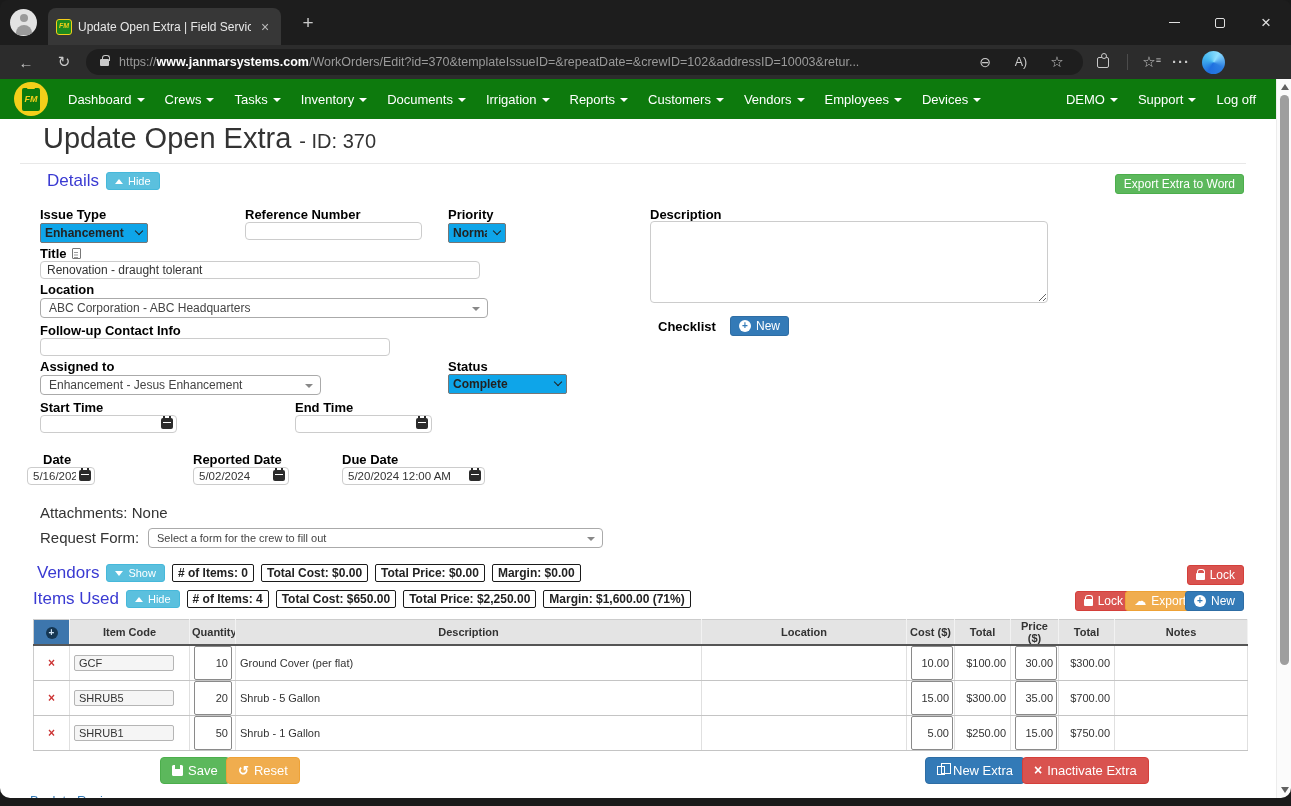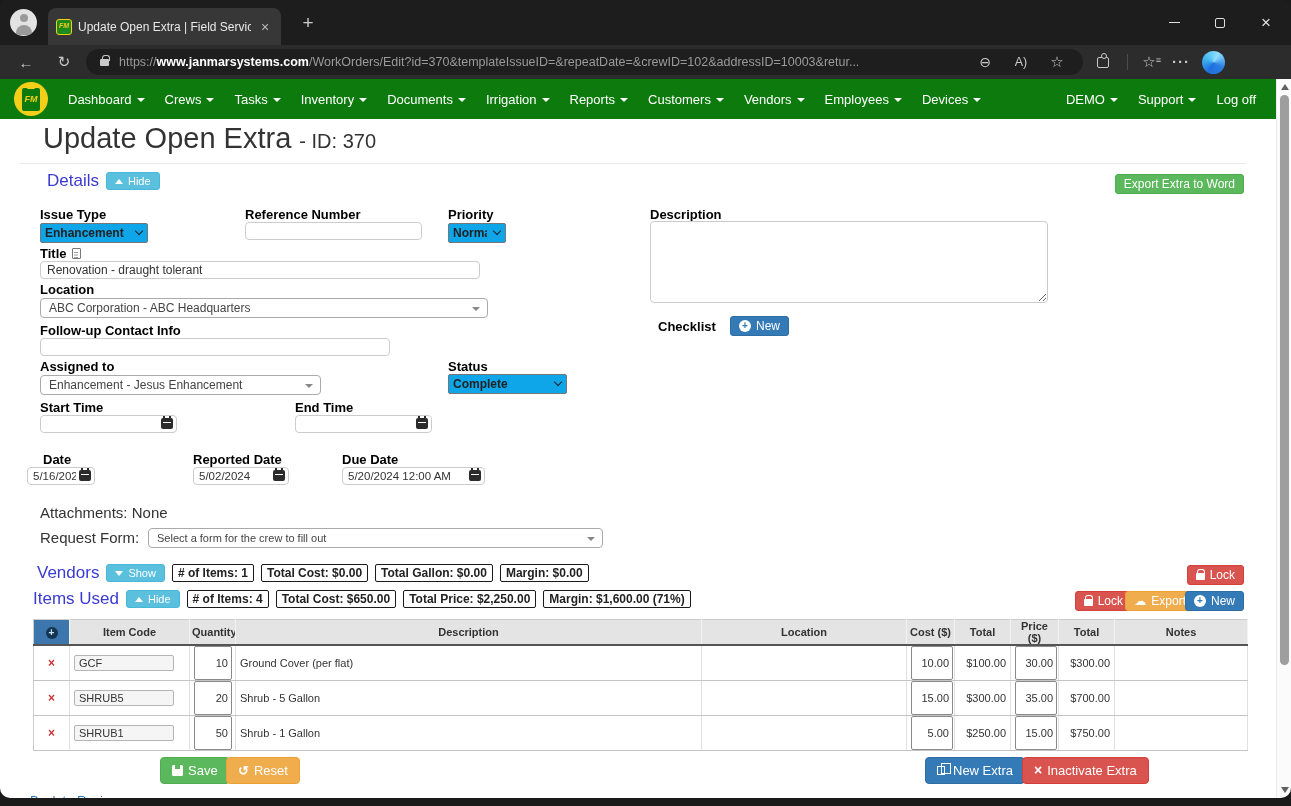--- a/index.html
+++ b/index.html
@@ -325,23 +325,23 @@
       <span class="ic-plusc"></span>
       <span>New</span>
     </span>
 
   <div class="secrow" style="left:37px;top:484px">
     <span class="sec">Vendors</span>
     <span class="btn btn-info">
         <span class="tri-down"></span>
         <span>Show</span>
       </span>
-    <span class="badge"># of Items: 1</span>
+    <span class="badge"># of Items: 0</span>
     <span class="badge">Total Cost: $0.00</span>
-    <span class="badge">Total Gallon: $0.00</span>
+    <span class="badge">Total Price: $0.00</span>
     <span class="badge">Margin: $0.00</span>
   </div>
   <span class="btn btn-danger btn-sm abs" style="right:32px;top:486px">
       <span class="ic-lockw"></span>
       <span>Lock</span>
     </span>
 
   <div class="secrow" style="left:33px;top:510px">
     <span class="sec">Items Used</span>
     <span class="btn btn-info">

